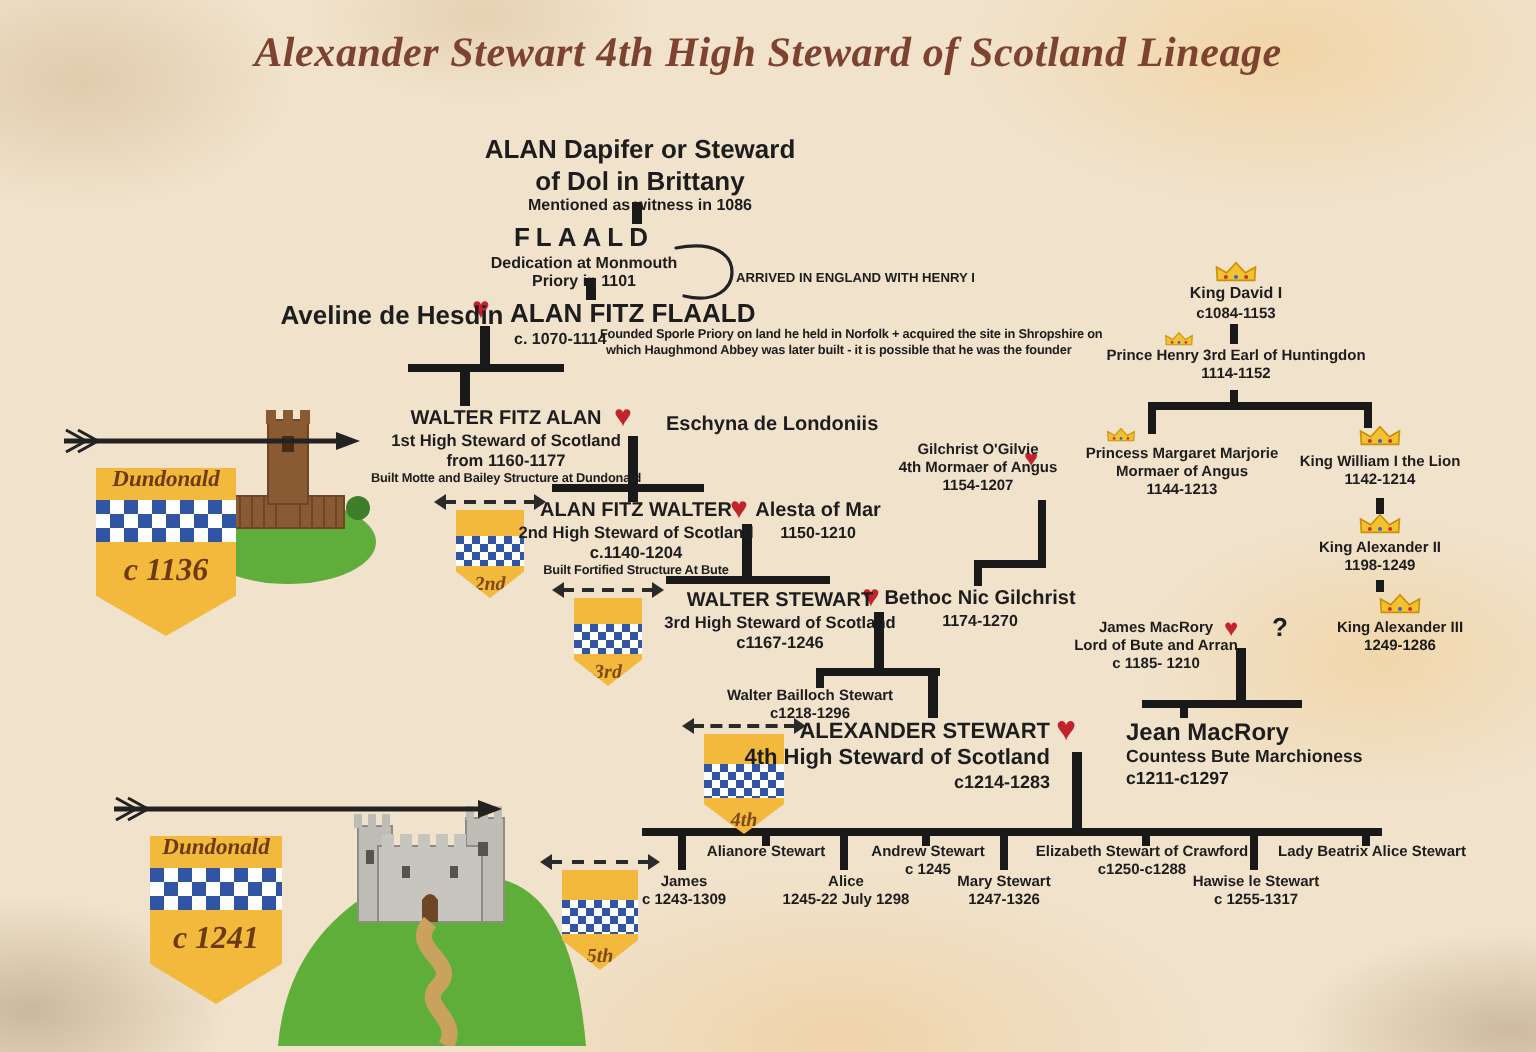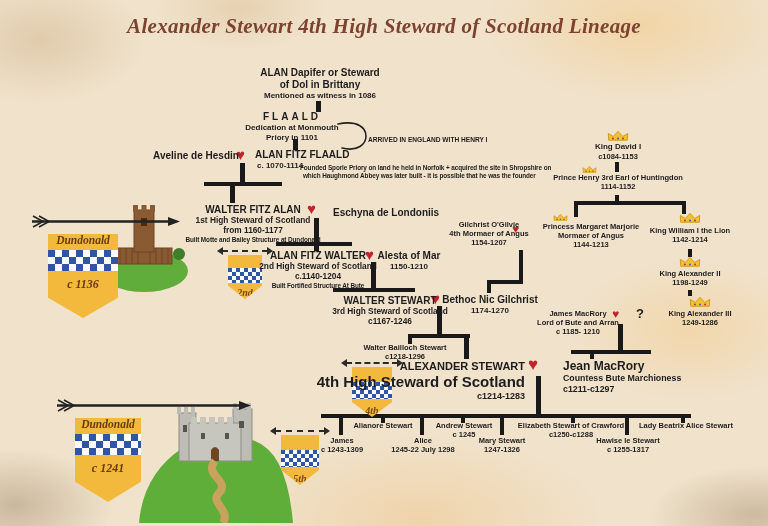--- a/index.html
+++ b/index.html
@@ -21,21 +21,21 @@
     font-family:"Liberation Serif",serif;font-style:italic;font-weight:bold;
     font-size:21px;color:#7d4330;letter-spacing:.3px;
   }
   
   .vl,.hl{position:absolute;background:#191919;}
   
   .n{position:absolute;transform:translateX(-50%);text-align:center;line-height:1.2;white-space:nowrap;}
   .n.la{transform:none;text-align:left;}
   .n.ra{transform:none;text-align:right;}
   .ln{display:block;}
-  .nm{font-weight:bold;font-size:10px;}
+  .nm{font-weight:bold;font-size:13px;}
   .nm-lg{font-weight:bold;font-size:11px;padding-left:32px;}
   .nm-xl{font-weight:bold;font-size:12px;}
   .nm-sm{font-weight:bold;font-size:8px;}
   .nm-xs{font-weight:bold;font-size:7.5px;}
   .sub{font-weight:bold;font-size:8.3px;}
   .dt{font-size:8px;font-weight:600;}
   .dt-sm{font-size:7.5px;font-weight:600;}
   .note{font-size:6.4px;font-weight:600;letter-spacing:-.1px;}
   .spread{letter-spacing:3px;}
   .qmark{position:absolute;font-weight:bold;font-size:13px;}
@@ -55,21 +55,21 @@
     font-family:"Liberation Serif",serif;font-style:italic;font-weight:bold;color:#7d4a12;font-size:10px;}
   
   .big-banner{position:absolute;}
   .banner-body{position:relative;margin-top:-5px;background:#f3b93c;
     clip-path:polygon(0 0,100% 0,100% 76%,50% 100%,0 76%);}
   .banner-place{display:block;margin-top:7px;text-align:center;
     font-family:"Liberation Serif",serif;font-style:italic;font-weight:bold;font-size:11.5px;color:#6b3a10;}
   .banner-checker{display:block;height:21px;margin-top:4px;
     background:repeating-conic-gradient(#ffffff 0 90deg,#2f55a4 0 180deg) 0 0/14px 14px;}
   .banner-date{display:block;margin-top:6px;text-align:center;
-    font-family:"Liberation Serif",serif;font-style:italic;font-weight:bold;font-size:12px;color:#6b3a10;}
+    font-family:"Liberation Serif",serif;font-style:italic;font-weight:bold;font-size:16px;color:#6b3a10;}
   .crown{position:absolute;}
   .deco{position:absolute;}
 </style>
 </head>
 <body>
 
 <div id="stage">
 
   <div class="title">Alexander Stewart 4th High Steward of Scotland Lineage</div>
 
@@ -177,20 +177,27 @@
     <path d="M2 6 C22 2 30 10 30 18 C30 26 22 34 6 30" stroke="#222" stroke-width="1.6" fill="none" stroke-linecap="round"></path>
   </svg>
 
   <div class="pennant" style="left:228px;top:250px;width:34px">
     <div class="rope"></div>
     <div class="shield">
       <span class="checker-band"></span>
       <span class="ordinal">2nd</span>
     </div>
   </div>
+  <div class="pennant" style="left:287px;top:294px;width:34px">
+    <div class="rope"></div>
+    <div class="shield">
+      <span class="checker-band"></span>
+      <span class="ordinal">3rd</span>
+    </div>
+  </div>
   <div class="pennant big" style="left:352px;top:362px;width:40px">
     <div class="rope"></div>
     <div class="shield">
       <span class="checker-band"></span>
       <span class="ordinal">4th</span>
     </div>
   </div>
   <div class="pennant big" style="left:281px;top:430px;width:38px">
     <div class="rope"></div>
     <div class="shield">
@@ -306,21 +313,21 @@
     <span class="ln dt">1174-1270</span>
   </div>
 
   <div class="n" style="left:405px;top:343px">
     <span class="ln nm-xs">Walter Bailloch Stewart</span>
     <span class="ln dt-sm">c1218-1296</span>
   </div>
 
   <div class="n ra" style="right:243px;top:360px">
     <span class="ln nm-lg">ALEXANDER STEWART</span>
-    <span class="ln sub" style="font-size:15px">4th High Steward of Scotland</span>
+    <span class="ln sub" style="font-size:11px">4th High Steward of Scotland</span>
     <span class="ln sub" style="font-size:9px">c1214-1283</span>
   </div>
 
   <div class="n la" style="left:563px;top:359px">
     <span class="ln nm-xl">Jean MacRory</span>
     <span class="ln sub" style="font-size:8.8px">Countess Bute Marchioness</span>
     <span class="ln sub" style="font-size:8.8px">c1211-c1297</span>
   </div>
 
   <div class="n" style="left:618px;top:142px">

